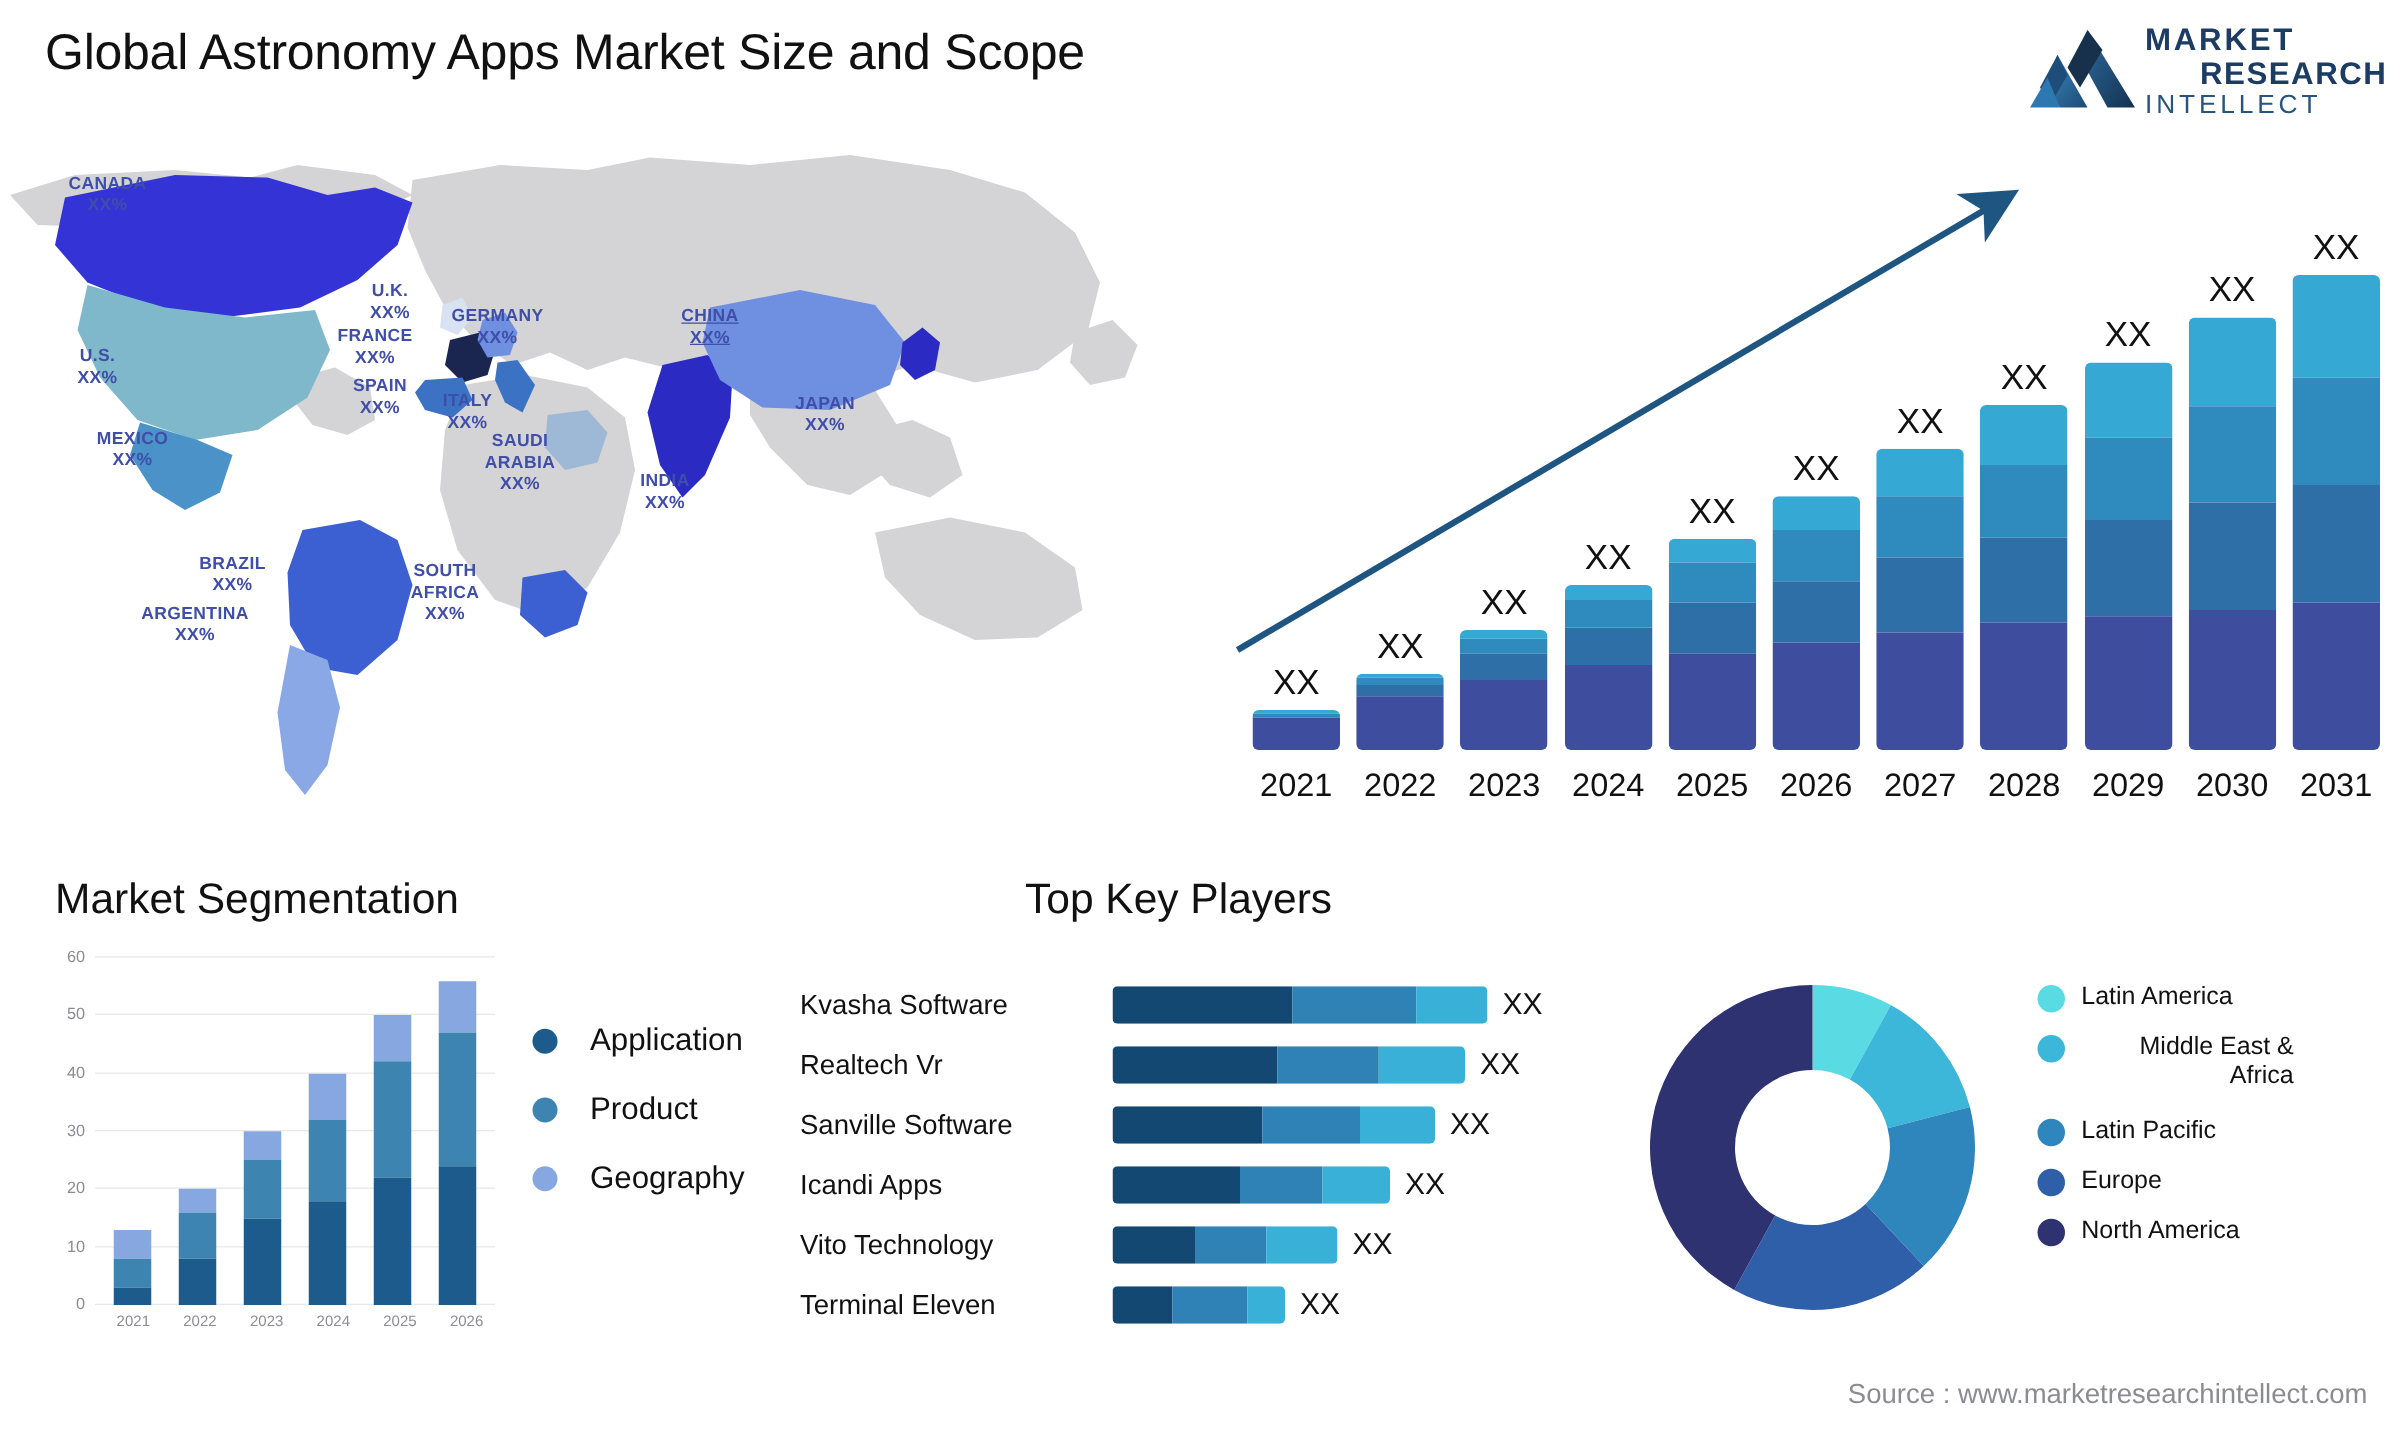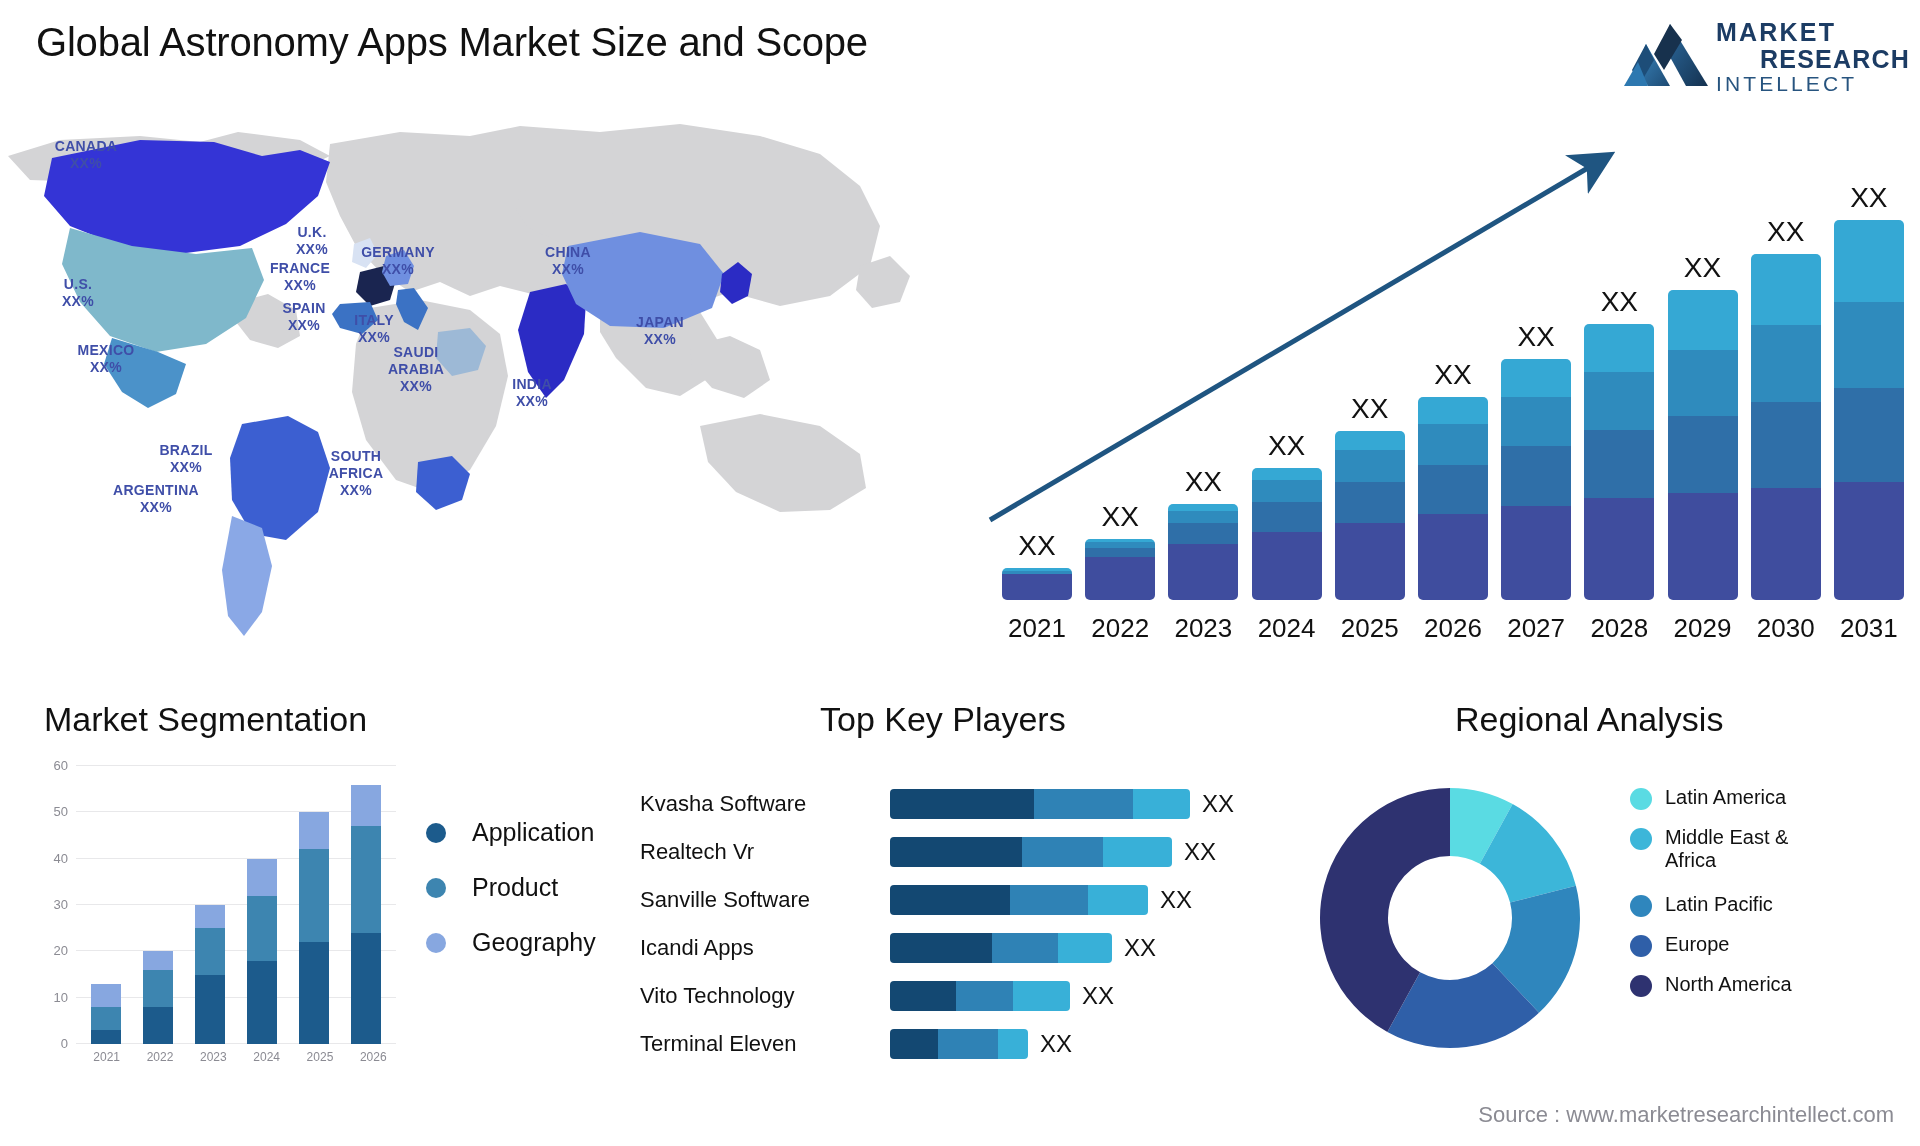--- a/index.html
+++ b/index.html
@@ -215,21 +215,21 @@
           <span class="pct">xx%</span>
         </div>
         <div class="map-label" style="left: 356px; top: 352px; transform: translateX(-50%);">
           <div>SOUTH<br>AFRICA</div>
           <span class="pct">xx%</span>
         </div>
         <div class="map-label" style="left: 416px; top: 248px; transform: translateX(-50%);">
           <div>SAUDI<br>ARABIA</div>
           <span class="pct">xx%</span>
         </div>
-        <div class="map-label" style="left: 568px; top: 148px; transform: translateX(-50%);">
+        <div class="map-label" style="left: 568px; top: 148px; transform: translateX(-50%); text-decoration: underline;">
           <div>CHINA</div>
           <span class="pct">xx%</span>
         </div>
         <div class="map-label" style="left: 532px; top: 280px; transform: translateX(-50%);">
           <div>INDIA</div>
           <span class="pct">xx%</span>
         </div>
         <div class="map-label" style="left: 660px; top: 218px; transform: translateX(-50%);">
           <div>JAPAN</div>
           <span class="pct">xx%</span>
@@ -357,21 +357,20 @@
         <div class="gyear">2027</div>
         <div class="gyear">2028</div>
         <div class="gyear">2029</div>
         <div class="gyear">2030</div>
         <div class="gyear">2031</div>
       </div>
   </div>
 
   <div id="seg-title" class="sec-title">Market Segmentation</div>
   <div id="players-title" class="sec-title">Top Key Players</div>
-  <div id="region-title" class="sec-title">Regional Analysis</div>
 
   <div id="seg-panel">
     <div id="seg-plot">
       <div id="seg-grid">
           <div class="seg-gridline" style="bottom: 0px;">
             <span class="seg-ytick">0</span>
           </div>
           <div class="seg-gridline" style="bottom: 46.3333px;">
             <span class="seg-ytick">10</span>
           </div>
@@ -511,21 +510,21 @@
         <path d="M202.627977633223,26.08013159429774 A130,130 0 0 1 265.91581094672205,107.67031466856889 L200.05215598997512,124.581226995779 A62,62 0 0 0 169.86872779430635,85.66898583728046 Z" fill="#3cb6d9"></path>
         <path d="M265.91581094672205,107.67031466856889 A130,130 0 0 1 228.9911237707295,234.76592156478353 L182.44192056757868,185.19605490012754 A62,62 0 0 0 200.05215598997512,124.581226995779 Z" fill="#2f86bd"></path>
         <path d="M228.9911237707295,234.76592156478353 A130,130 0 0 1 77.372022366777,253.91986840570223 L110.13127220569365,194.33101416271953 A62,62 0 0 0 182.44192056757868,185.19605490012754 Z" fill="#2f5fa8"></path>
         <path d="M77.372022366777,253.91986840570223 A130,130 0 0 1 139.99999999999997,10 L140,78 A62,62 0 0 0 110.13127220569365,194.33101416271953 Z" fill="#2e3270"></path>
       </svg>
     <div id="region-legend">
         <div class="reg-row">
           <span class="reg-dot" style="background: rgb(90, 219, 227);"></span>
           <span class="reg-label">Latin America</span>
         </div>
-        <div class="reg-row" style="margin-bottom: 20px;">
+        <div class="reg-row" style="margin-bottom: 20px; text-align: right;">
           <span class="reg-dot" style="background: rgb(60, 182, 217);"></span>
           <span class="reg-label">Middle East &amp; Africa</span>
         </div>
         <div class="reg-row">
           <span class="reg-dot" style="background: rgb(47, 134, 189);"></span>
           <span class="reg-label">Latin Pacific</span>
         </div>
         <div class="reg-row">
           <span class="reg-dot" style="background: rgb(47, 95, 168);"></span>
           <span class="reg-label">Europe</span>

